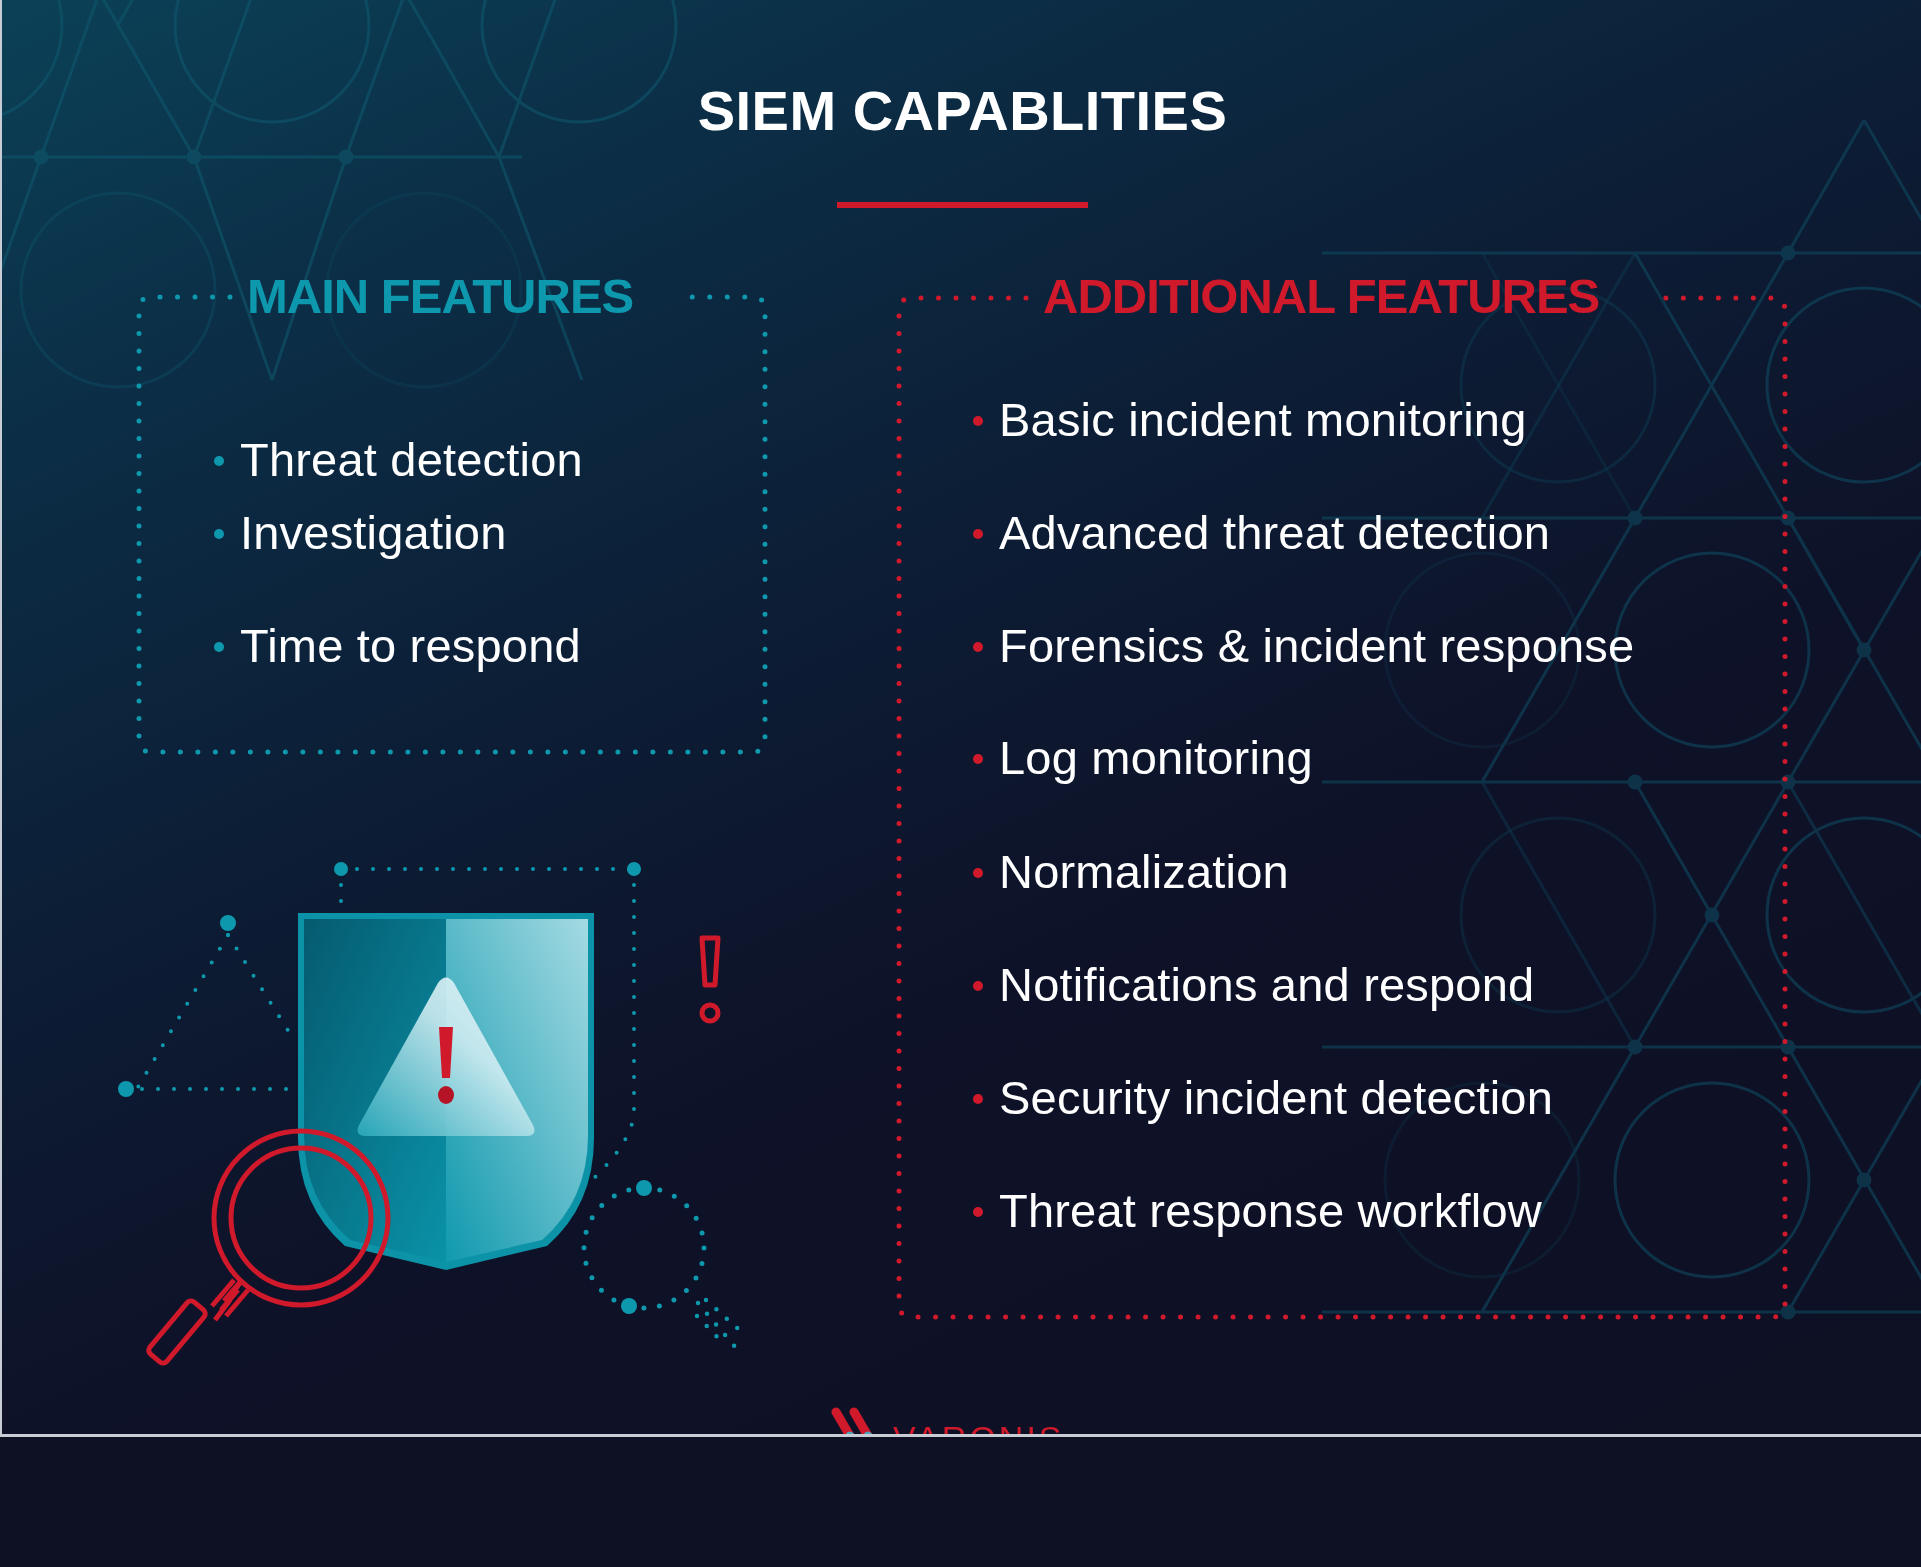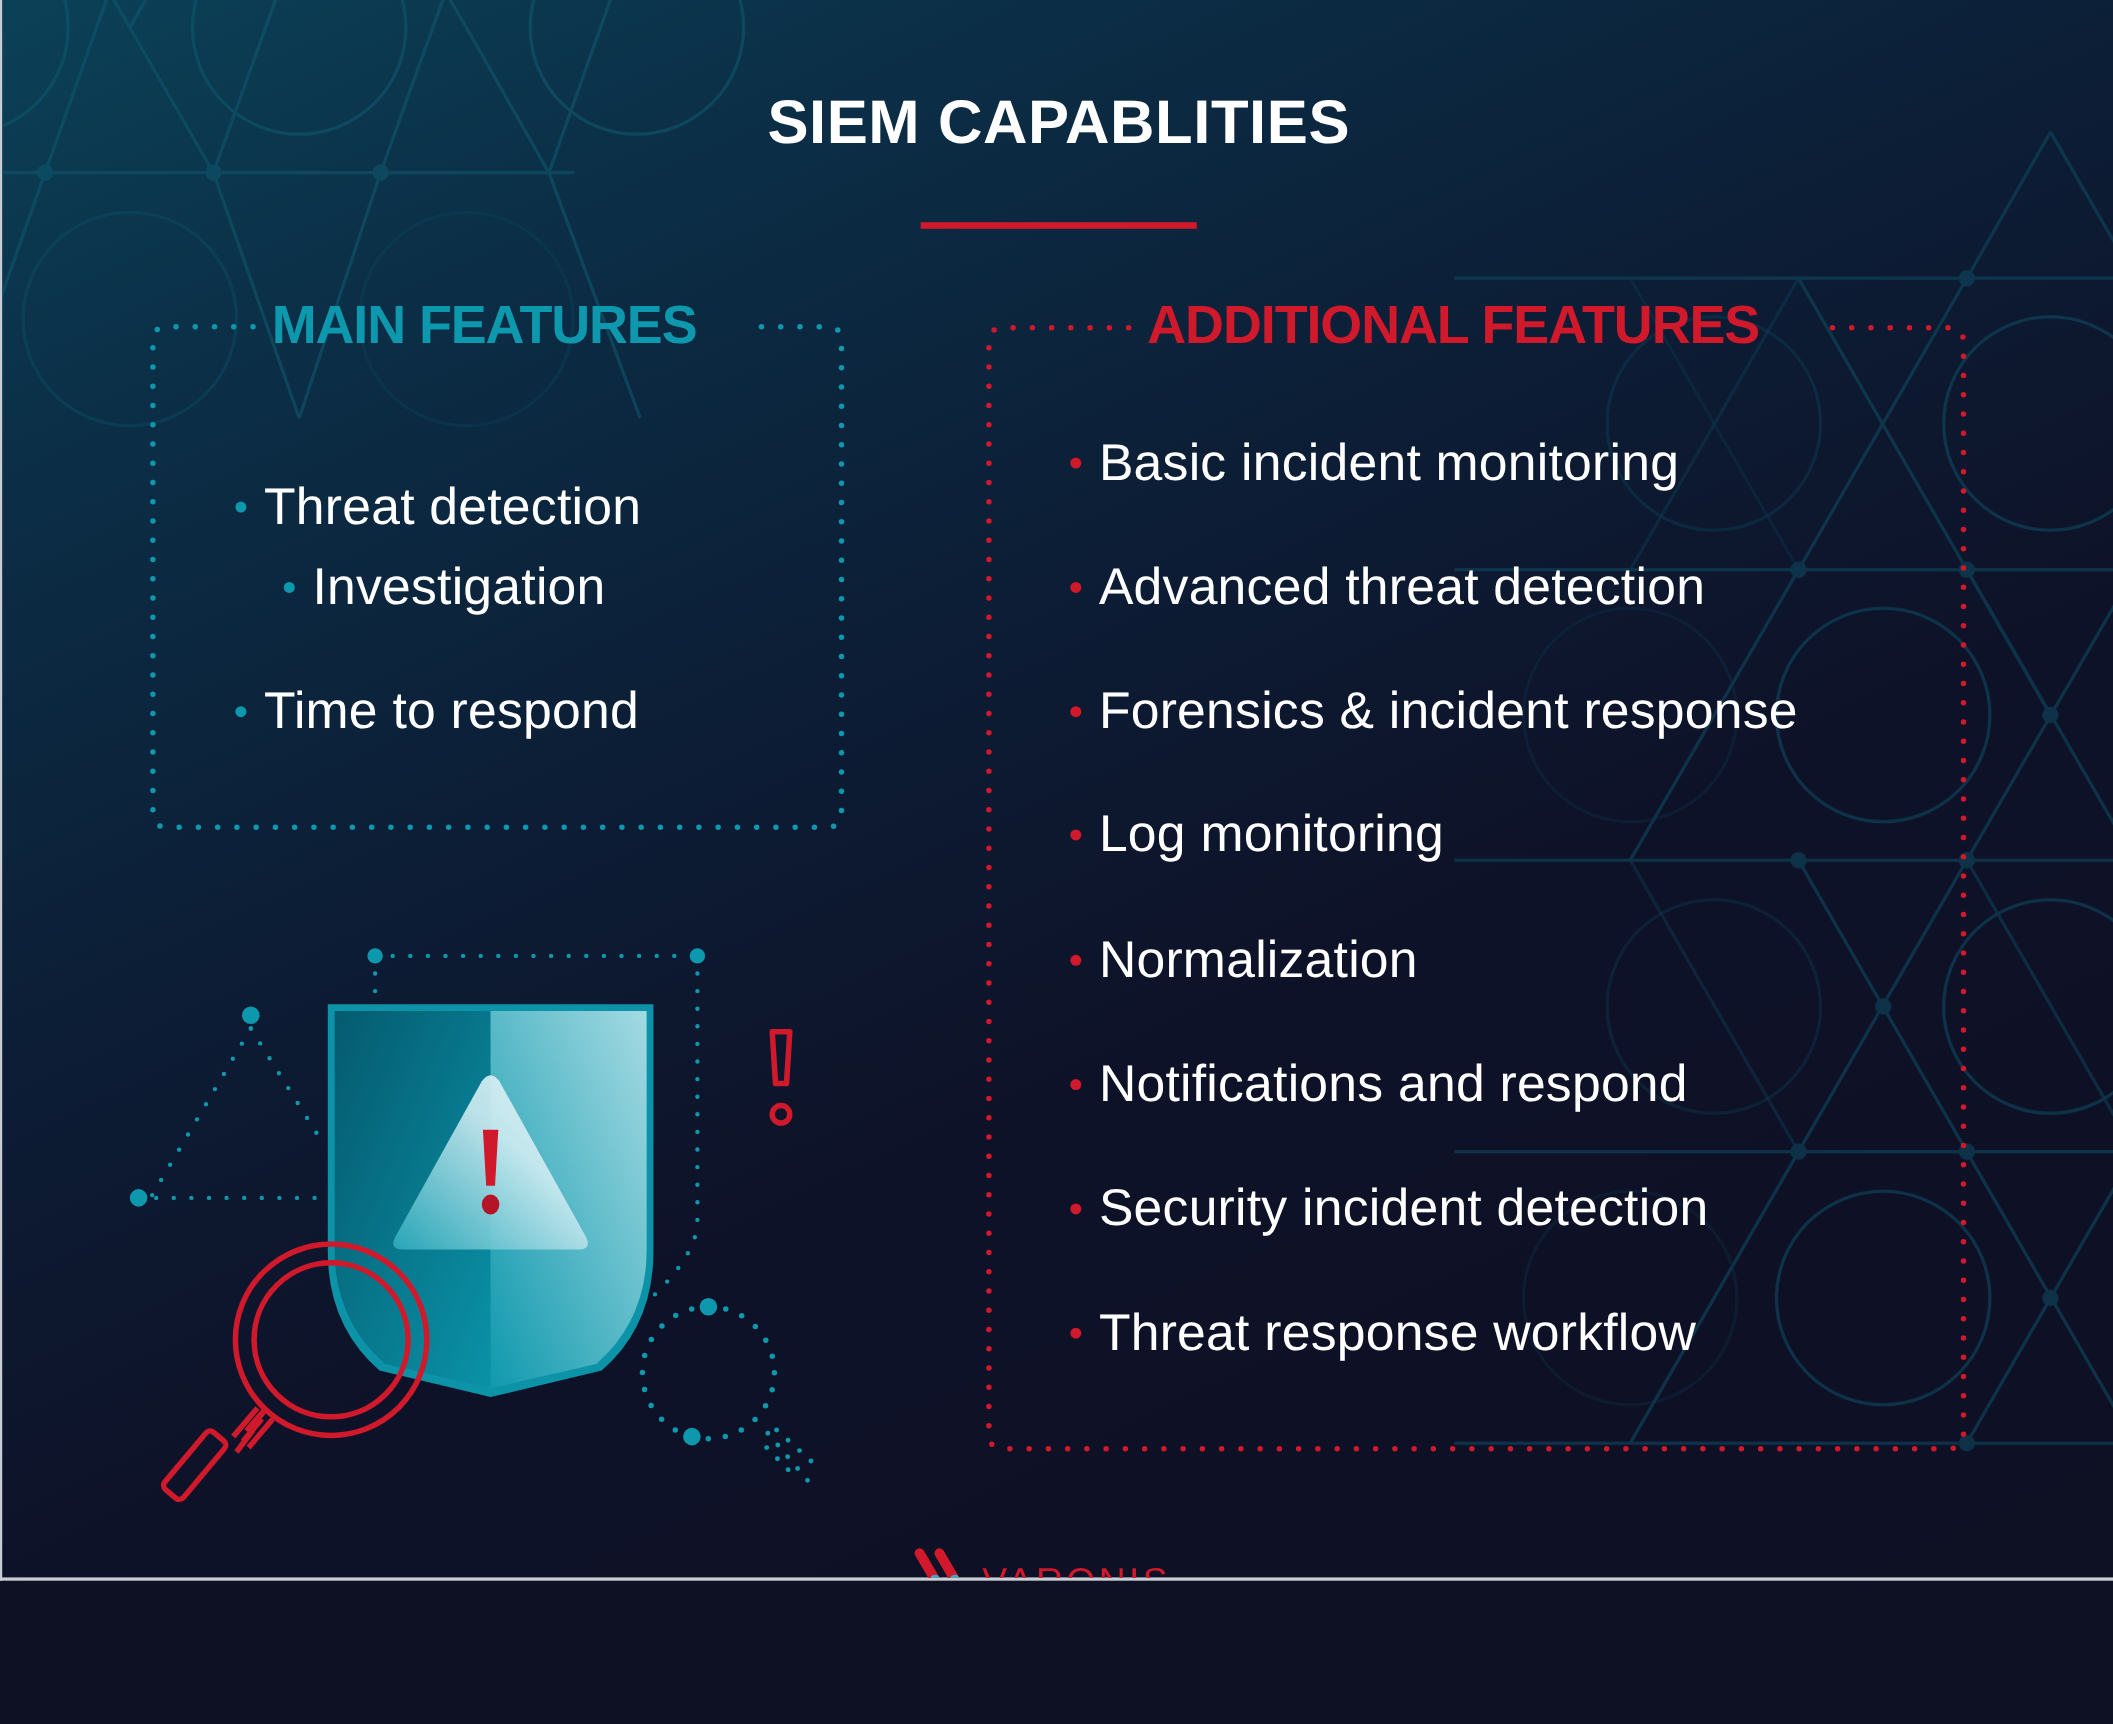--- a/index.html
+++ b/index.html
@@ -139,21 +139,21 @@
     <g fill="none" stroke="#d0192b" stroke-width="5" stroke-linecap="round" stroke-dasharray="0 17.5">
       <path d="M 1024 298 L 910 298 Q 897 298 897 311 L 897 1304 Q 897 1317 910 1317 L 1770 1317 Q 1783 1317 1783 1304 L 1783 311 Q 1783 298 1770 298 L 1650 298"></path>
     </g>
   </svg>
 
   <div class="section-heading main-heading">MAIN FEATURES</div>
   <div class="section-heading add-heading">ADDITIONAL FEATURES</div>
 
   <ul class="list main-list">
     <li style="top:392px;margin-top:40px;"><span class="dot"></span><span>Threat detection</span></li>
-    <li style="top:505px;margin-left:44px;"><span class="dot"></span><span>Investigation</span></li>
+    <li style="top:505px;"><span class="dot"></span><span>Investigation</span></li>
     <li style="top:618px;"><span class="dot"></span><span>Time to respond</span></li>
   </ul>
 
   <ul class="list add-list">
     <li style="top:392px;"><span class="dot"></span><span>Basic incident monitoring</span></li>
     <li style="top:505px;"><span class="dot"></span><span>Advanced threat detection</span></li>
     <li style="top:618px;"><span class="dot"></span><span>Forensics &amp; incident response</span></li>
     <li style="top:730px;"><span class="dot"></span><span>Log monitoring</span></li>
     <li style="top:844px;"><span class="dot"></span><span>Normalization</span></li>
     <li style="top:957px;"><span class="dot"></span><span>Notifications and respond</span></li>

